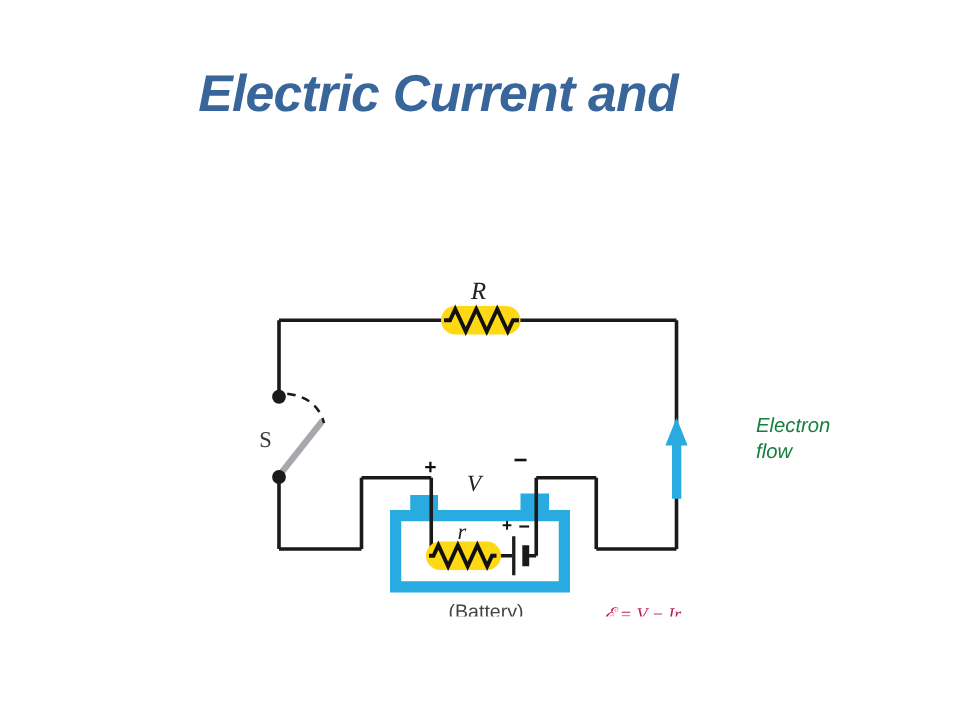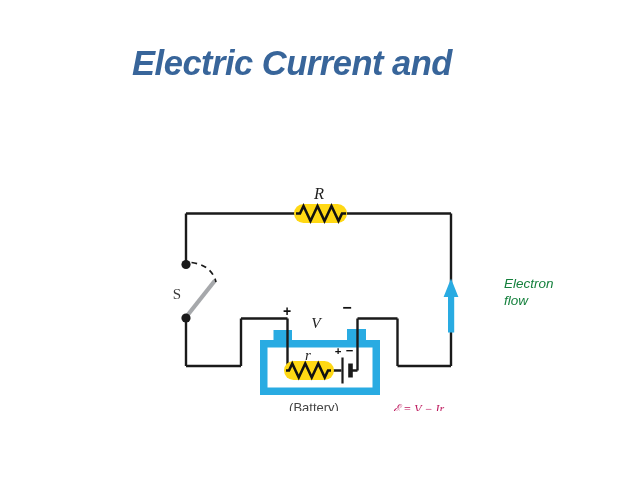--- a/index.html
+++ b/index.html
@@ -22,21 +22,21 @@
   .label-V{left:316px;top:313.5px;font-size:15.5px;color:#222;}
   .label-term-plus{left:287px;top:302.5px;font-size:14px;font-weight:bold;color:#111;}
   .label-term-minus{left:347px;top:299px;font-size:16px;font-weight:bold;color:#111;}
   .label-r{left:308px;top:346.5px;font-size:15px;color:#222;}
   .label-cell-plus{left:338px;top:344.5px;font-size:11.5px;font-weight:bold;color:#111;}
   .label-cell-minus{left:349.5px;top:342.5px;font-size:13px;font-weight:bold;color:#111;}
   .electron-flow{
     position:absolute;left:462px;top:276px;font-style:italic;font-size:13.5px;
     line-height:16.5px;color:#15803d;margin-left:42px;
   }
-  .clip-region{position:absolute;left:250px;top:390px;width:240px;height:21px;overflow:hidden;}
+  .clip-region{position:absolute;left:260px;top:390px;width:240px;height:21px;overflow:hidden;}
   .battery-caption{left:64px;top:10px;font-size:13px;color:#444;}
   .emf-equation{left:143px;top:10px;font-size:12px;color:#be185d;}
   svg{position:absolute;left:0;top:0;}
 </style>
 </head>
 <body>
 
 <div class="slide">
 
   <div class="title">

